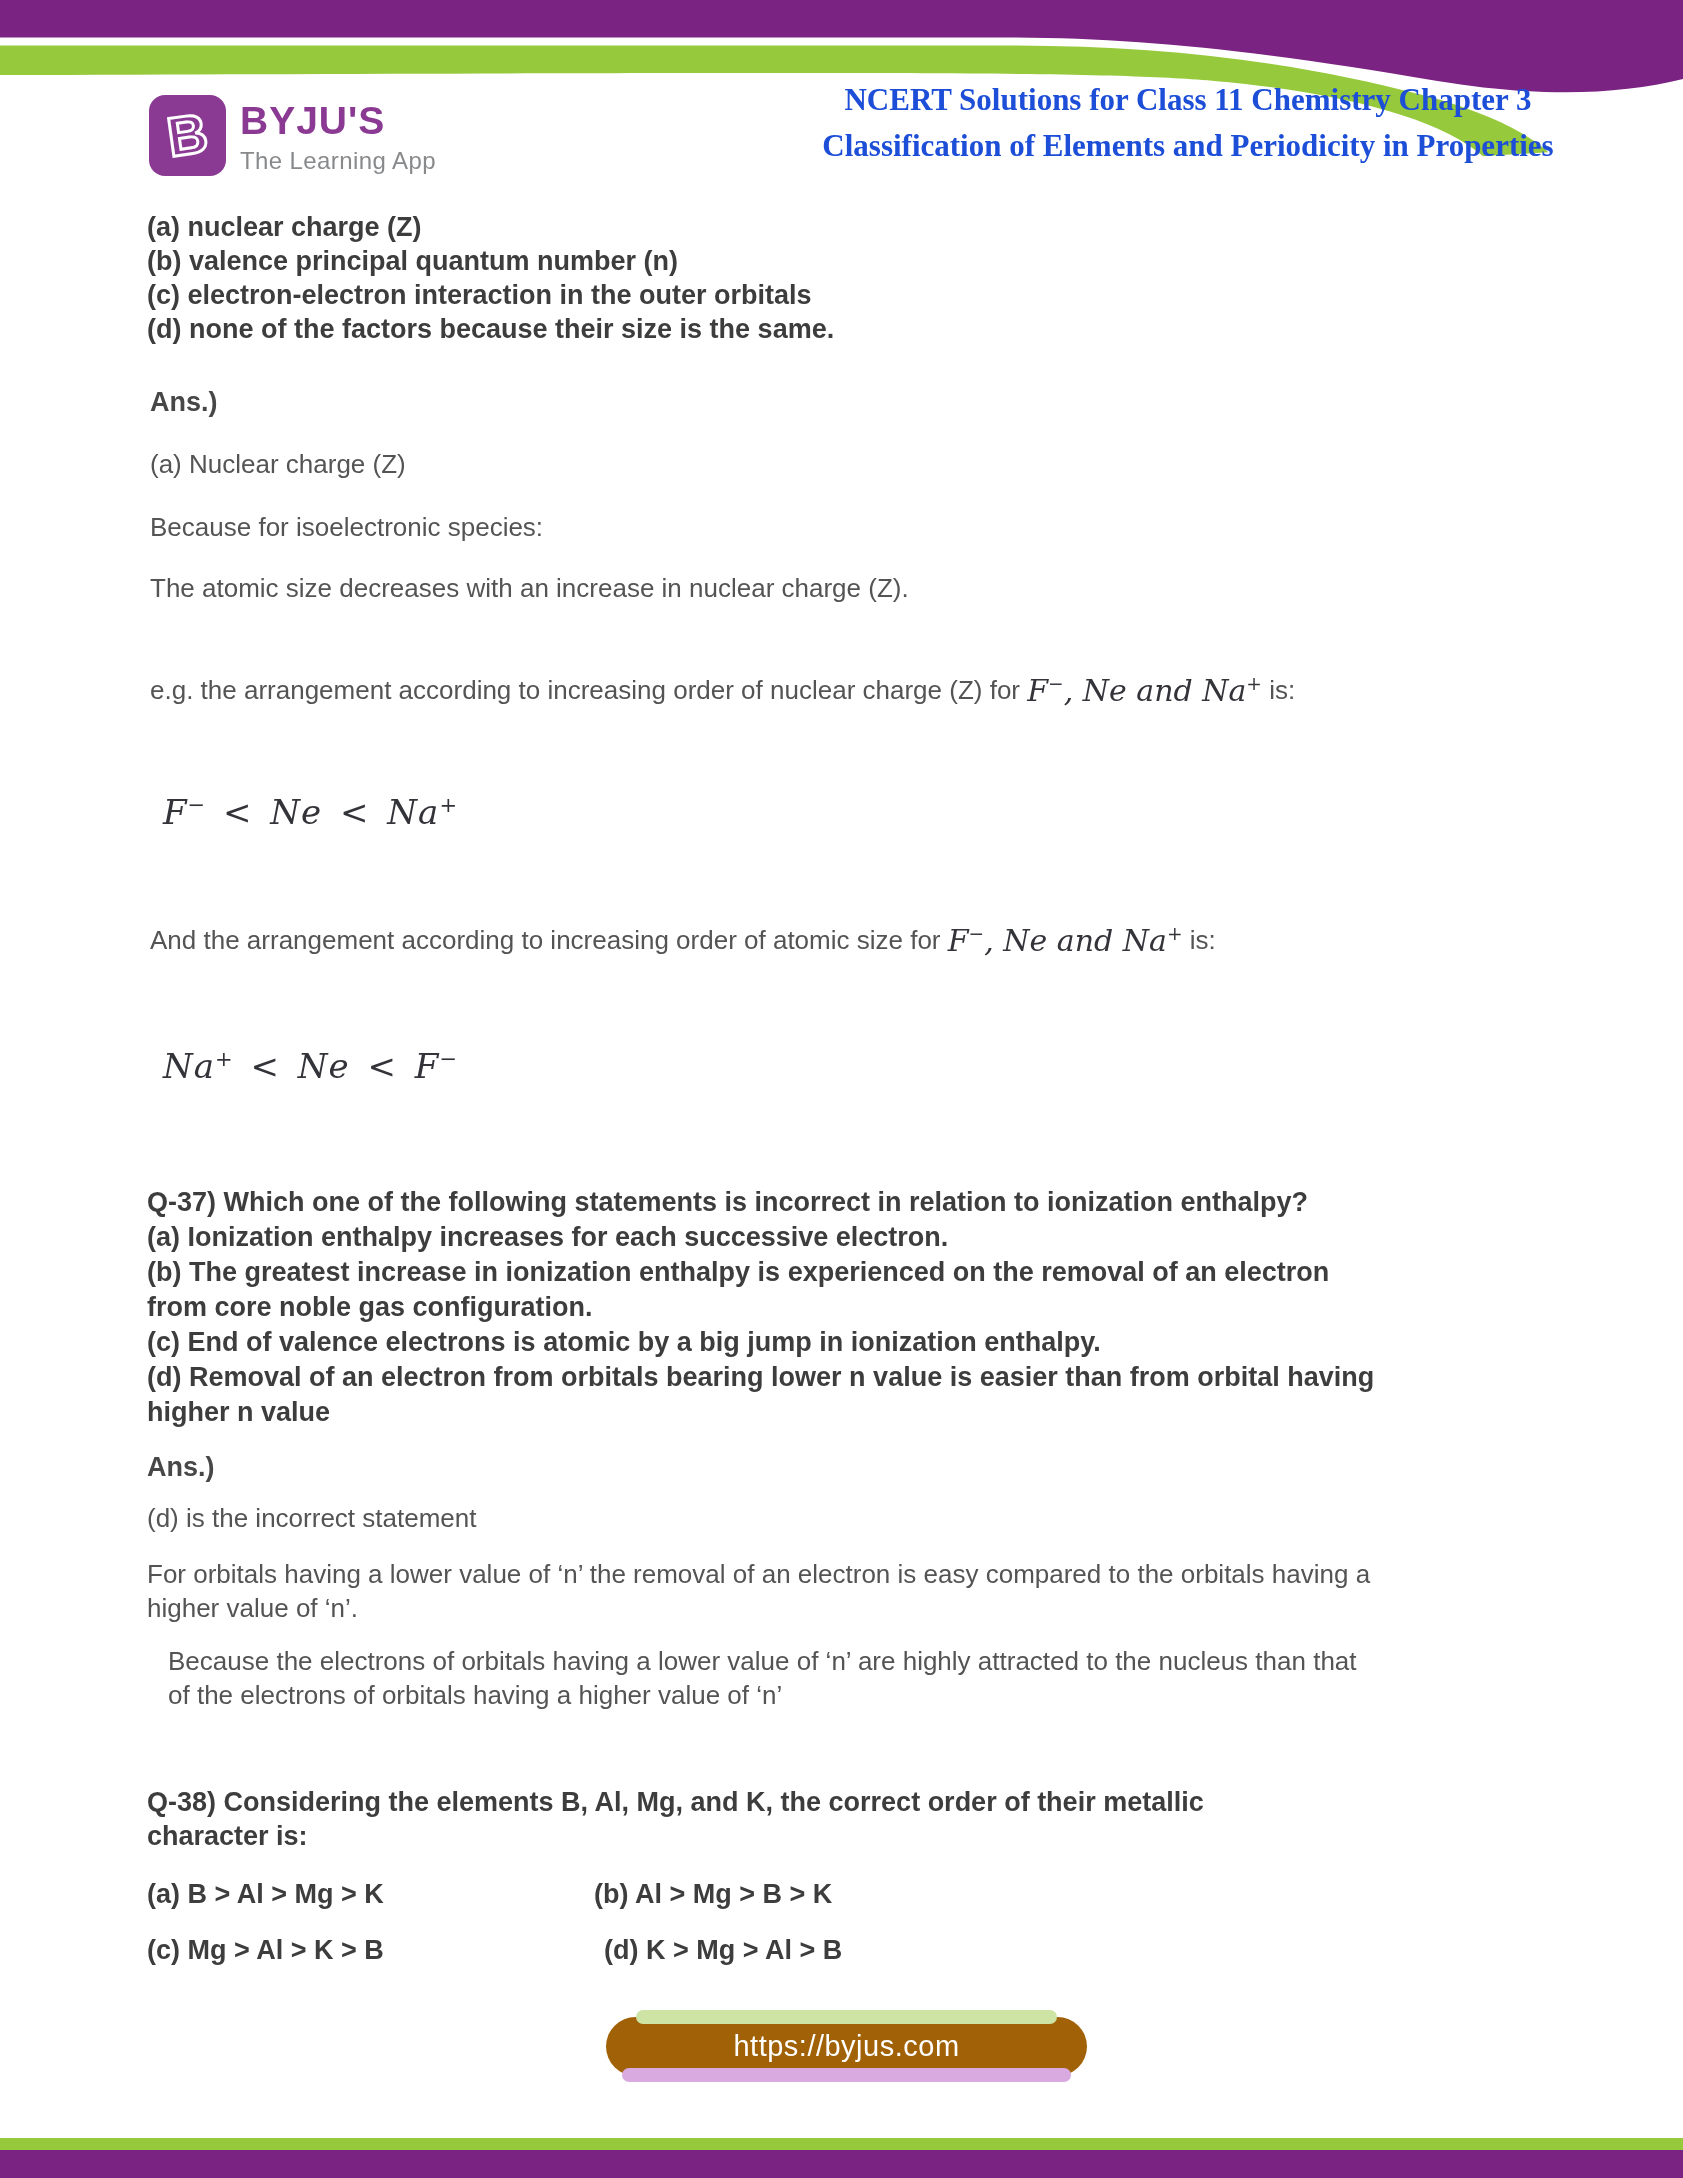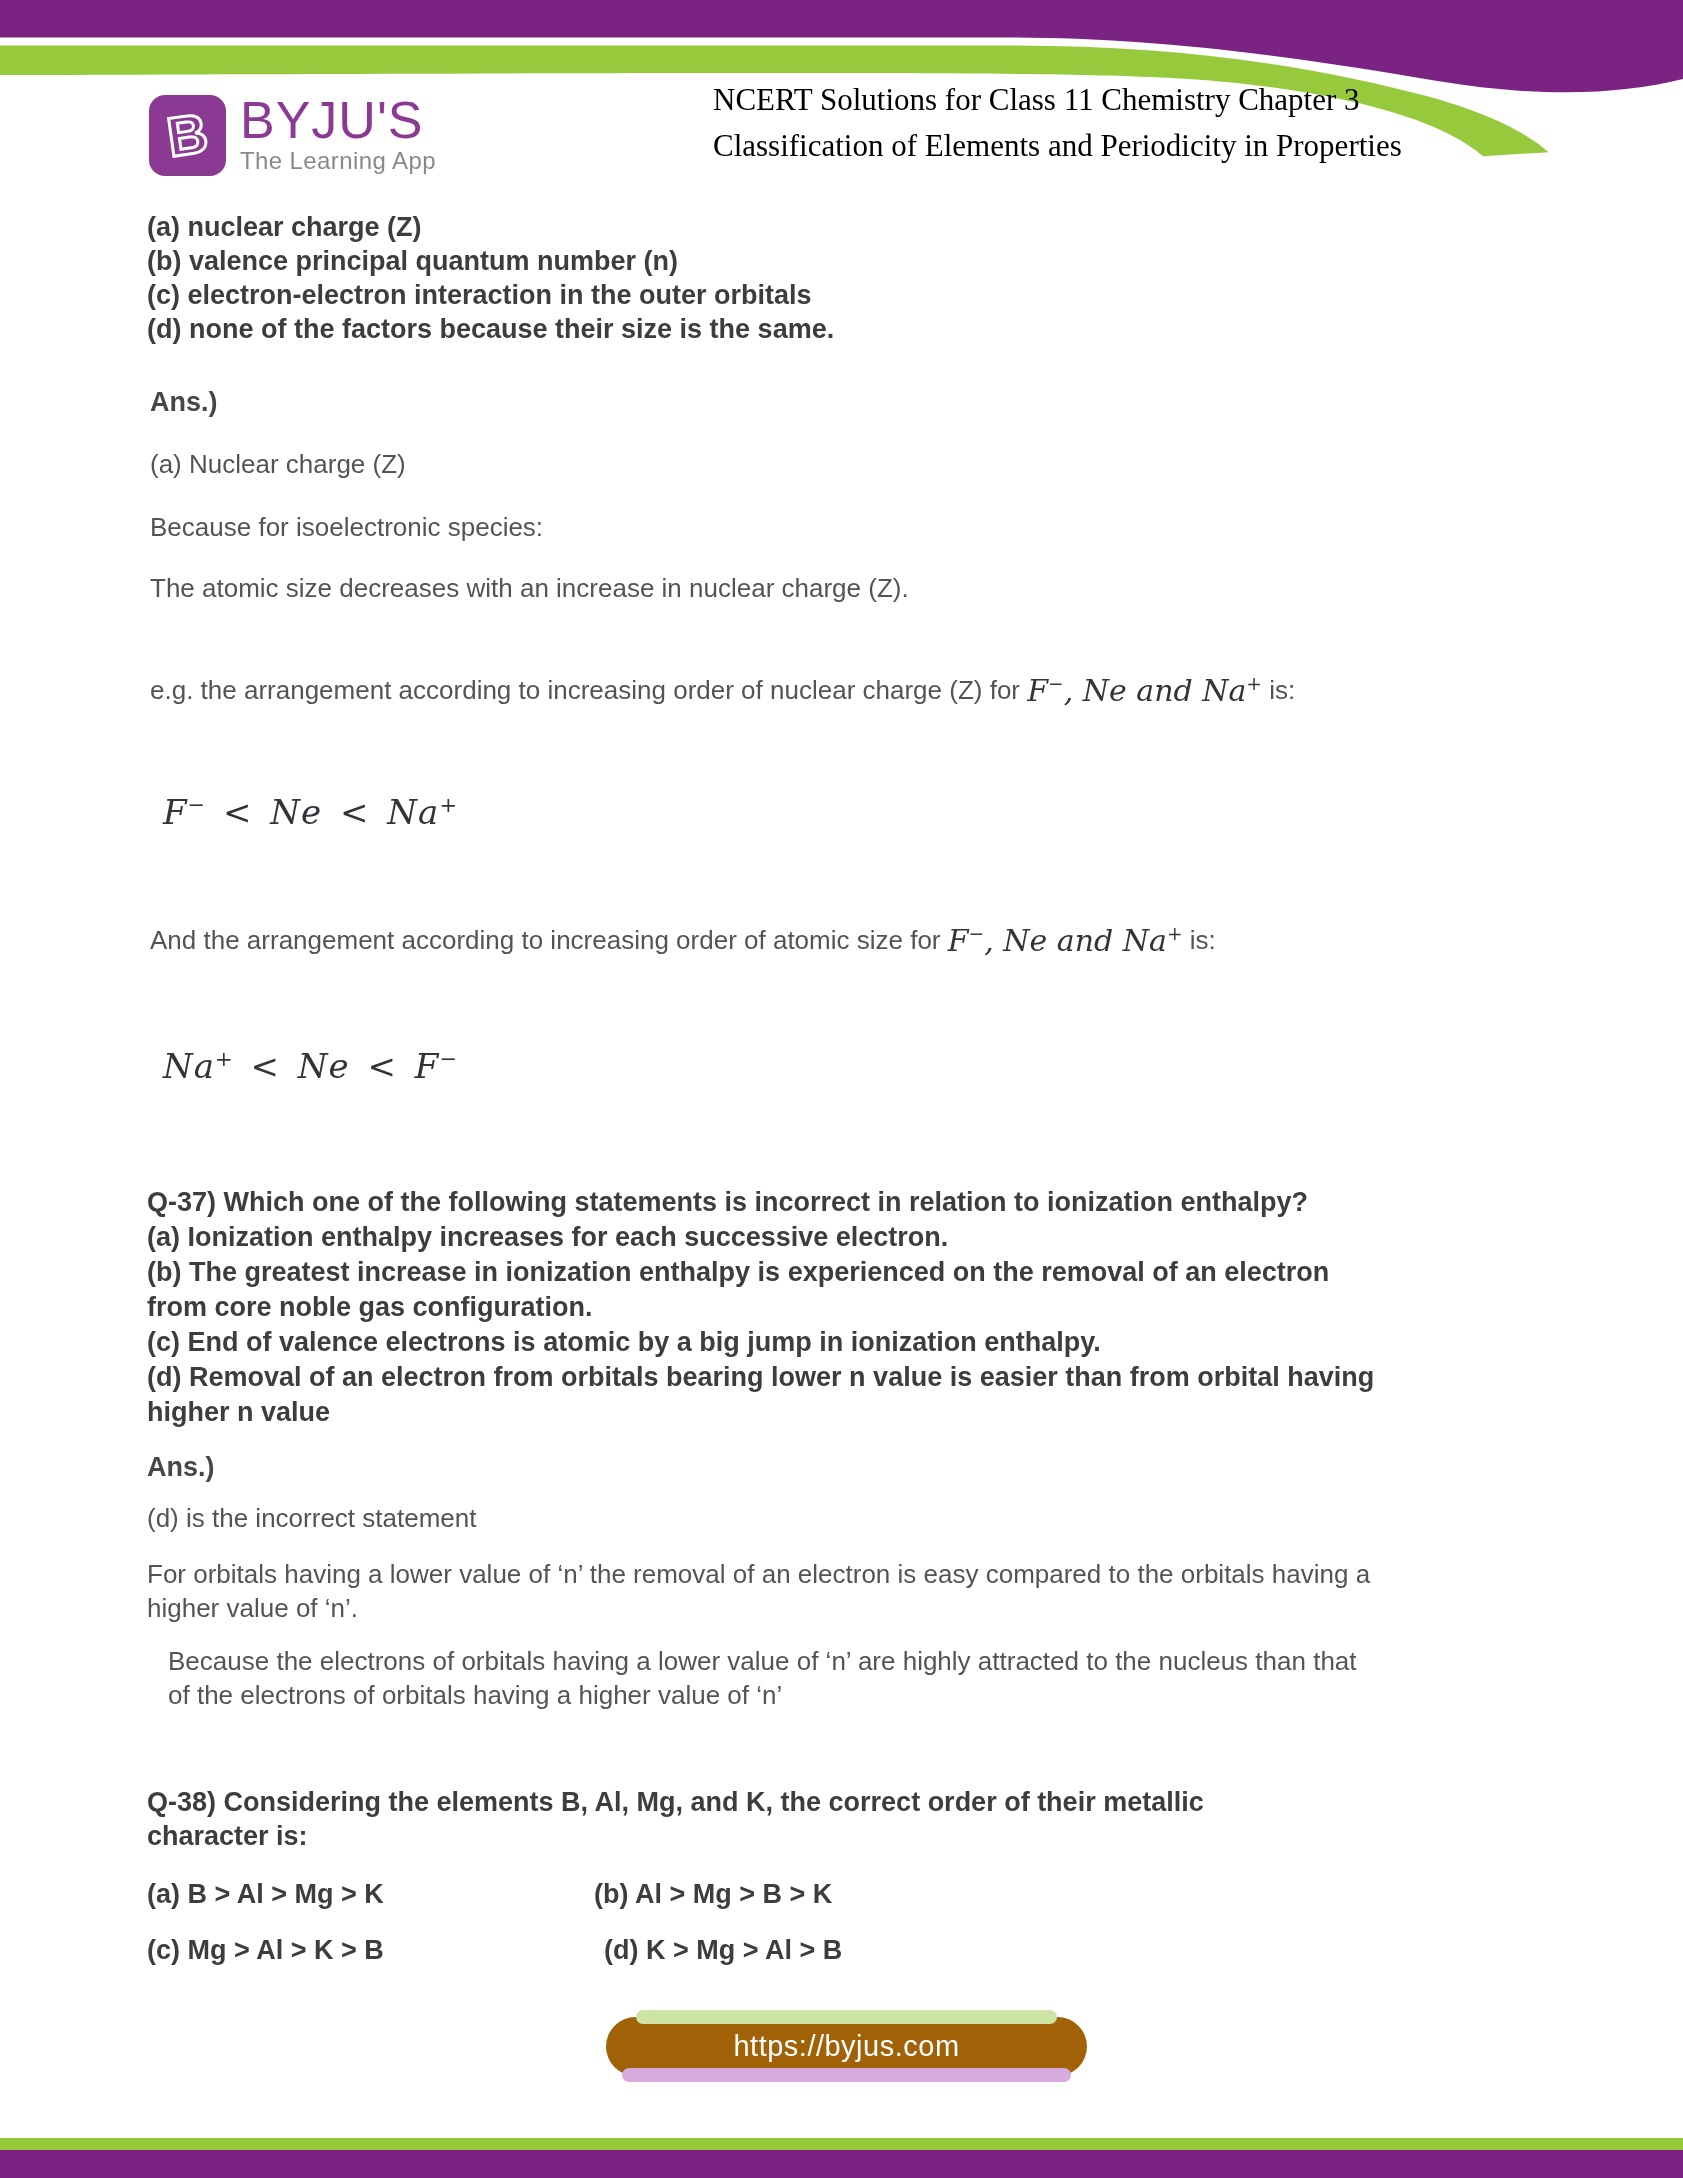--- a/index.html
+++ b/index.html
@@ -6,25 +6,25 @@
   .page {
     position:relative; width:1683px; height:2178px; background:#ffffff;
     overflow:hidden; font-family:"Liberation Sans", sans-serif;
   }
   
   .banner { position:absolute; left:0; top:0; width:1683px; height:168px; }
   
   .logo { position:absolute; left:149px; top:95px; display:flex; align-items:flex-start; }
   .logo-icon { width:77px; height:81px; background:#8b3a94; border-radius:16px; position:relative; flex:0 0 auto; }
   .logo-text { margin-left:14px; }
-  .brand { font-size:52px; font-weight:400; color:#8b3a94; letter-spacing:1px; line-height:51px; }
+  .brand { font-size:39px; font-weight:700; color:#8b3a94; letter-spacing:1px; line-height:51px; }
   .tagline { font-size:24px; color:#87898b; letter-spacing:0.4px; margin-top:1px; }
   
-  .doc-title { position:absolute; left:713px; top:77px; width:950px; text-align:left;
-    font-family:"Liberation Serif", serif; font-weight:400; font-size:31px; line-height:46px; color:#000000; }
+  .doc-title { position:absolute; left:713px; top:77px; width:950px; text-align:center;
+    font-family:"Liberation Serif", serif; font-weight:700; font-size:31px; line-height:46px; color:#1d4ed8; }
   
   .abs { position:absolute; }
   .bold-txt { font-weight:700; font-size:27px; color:#3d3d3d; line-height:34px; }
   .gray-txt { font-weight:400; font-size:26px; color:#545454; line-height:34px; }
   .q37-block div { font-weight:700; font-size:27px; color:#3d3d3d; line-height:35px; }
   .math { font-family:"DejaVu Serif", serif; font-style:italic; color:#33333a; }
   .math-inline { font-size:30px; vertical-align:-2px; }
   .math-display { font-size:34px; letter-spacing:1px; word-spacing:6px; }
   .math sup { font-size:62%; font-style:normal; vertical-align:super; letter-spacing:0; }
   .col2-row { position:absolute; left:0; width:1683px; }

